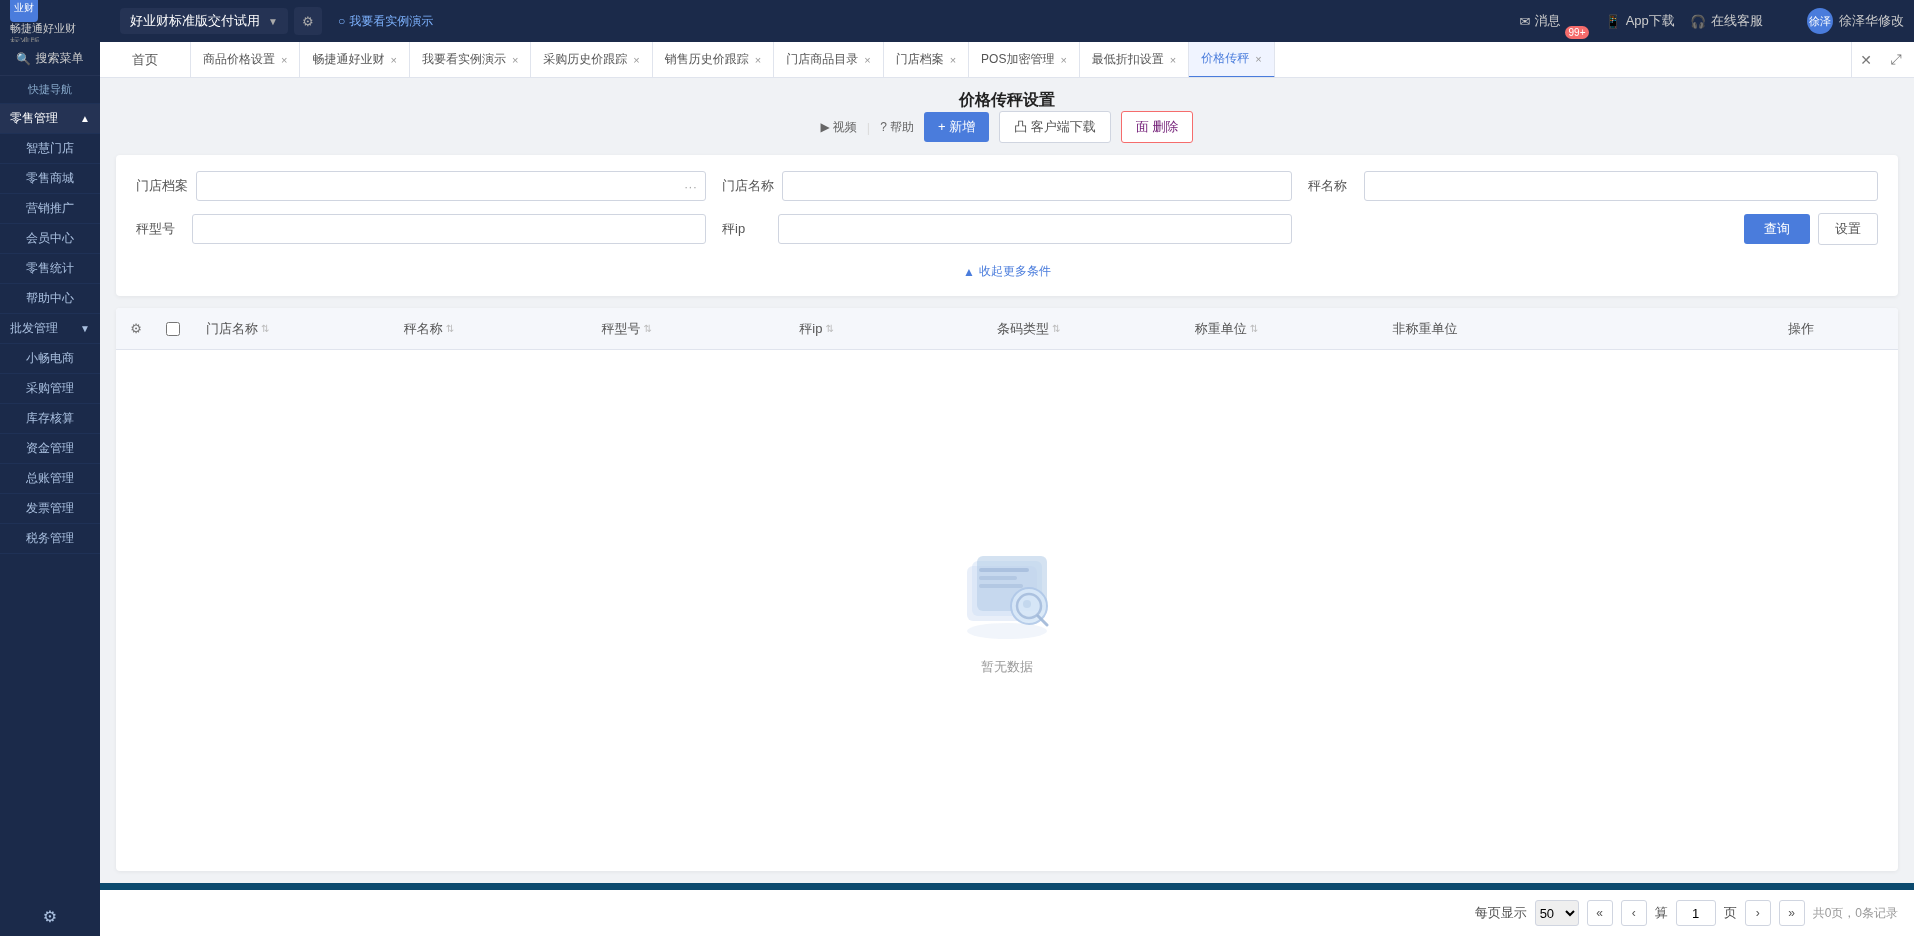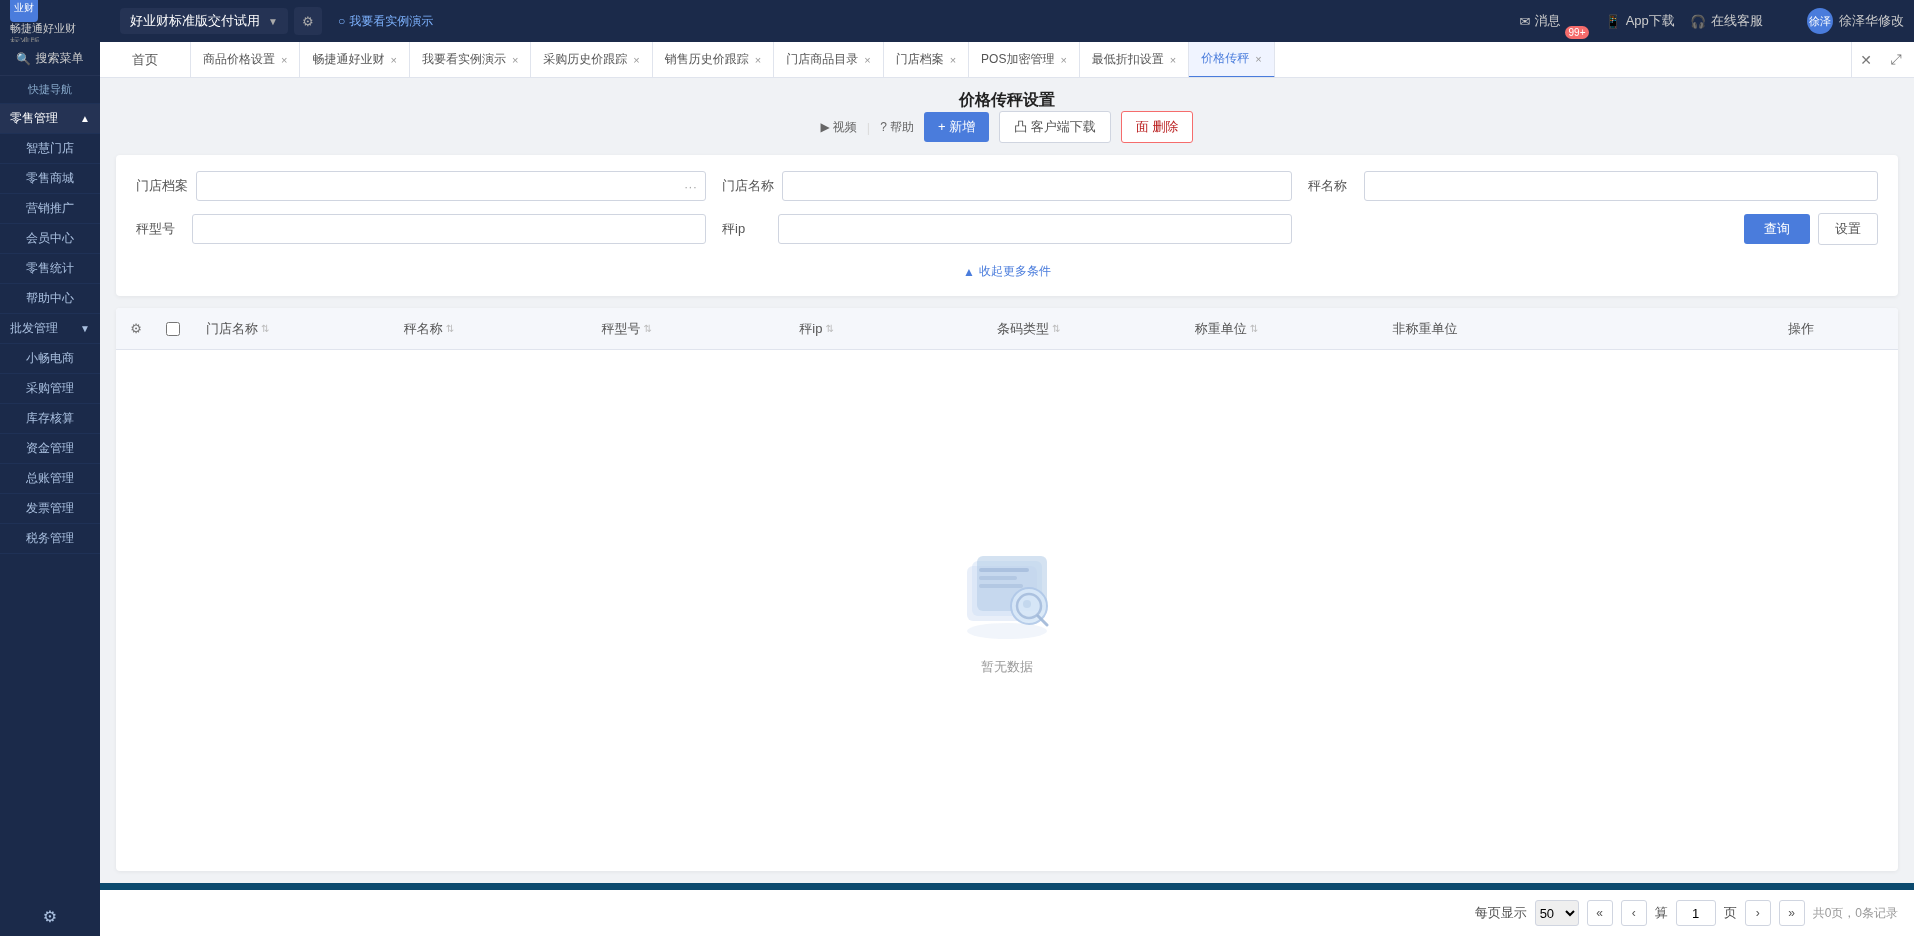--- a/index.html
+++ b/index.html
@@ -262,21 +262,21 @@
       align-items: center;
       gap: 4px;
       padding: 6px 14px;
       border-radius: 3px;
       font-size: 13px;
       cursor: pointer;
       border: none;
     }
     .btn-primary { background: #4a7cdc; color: #fff; }
     .btn-default { background: #fff; color: #555; border: 1px solid #d0d5e0; }
-    .btn-danger { background: #fff; color: #b91c1c; border: 1px solid #f56c6c; }
+    .btn-danger { background: #fff; color: #701a75; border: 1px solid #f56c6c; }
 
     
     .search-panel {
       background: #fff;
       border-radius: 4px;
       padding: 16px 20px;
       box-shadow: 0 1px 4px rgba(0,0,0,0.06);
     }
     .search-row {
       display: grid;

